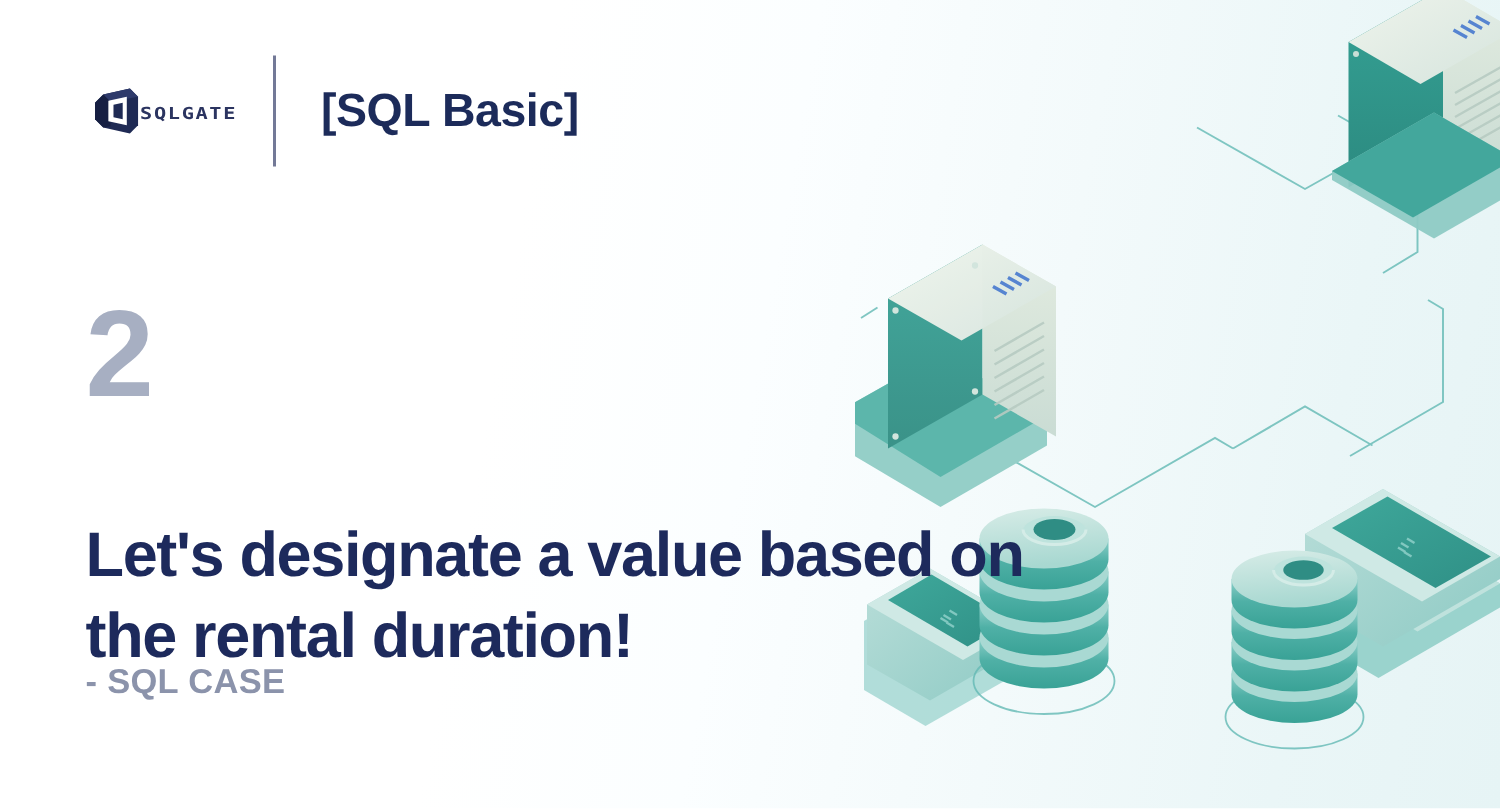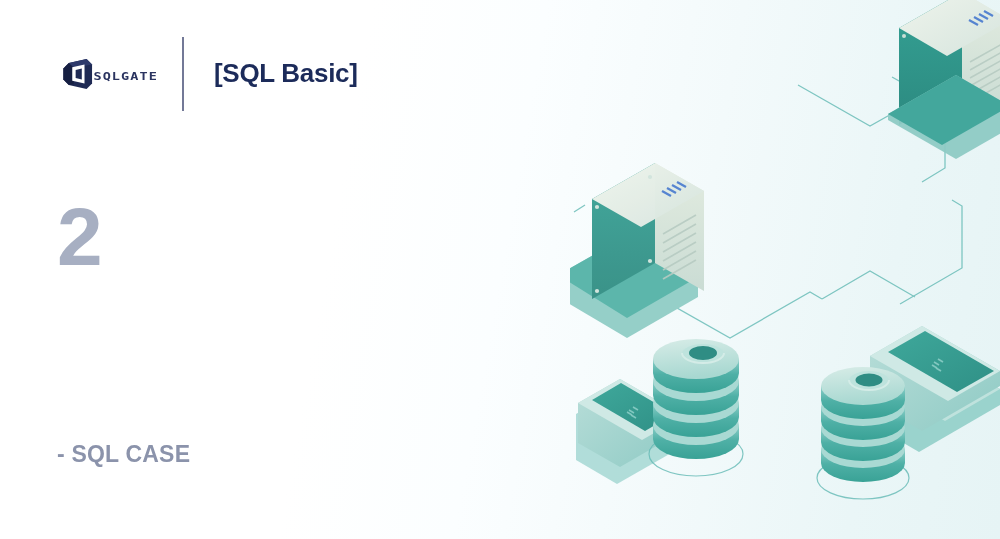--- a/index.html
+++ b/index.html
@@ -74,21 +74,21 @@
     background: #5a6285;
     margin: 0 30px 0 24px;
     opacity: 0.85;
   }
   #header-text {
     display: flex;
     flex-direction: column;
     justify-content: center;
   }
   #course-tag {
-    font-size: 26px;
+    font-size: 31px;
     font-weight: bold;
     color: #1c2b5a;
     letter-spacing: -0.3px;
     line-height: 1.35;
   }
   #course-subtitle {
     font-size: 25px;
     font-weight: 400;
     color: #243a6b;
     letter-spacing: -0.4px;
@@ -312,16 +312,17 @@
 
     <div id="header-divider"></div>
 
     <div id="header-text">
       <div id="course-tag">[SQL Basic]</div>
     </div>
   </div>
 
   <div id="lesson-number">2</div>
 
+  <h1 id="lesson-title">Let's designate a value based on the rental duration!</h1>
 
   <div id="lesson-subject">- SQL CASE</div>
 
 </div>
 
 </body></html>

